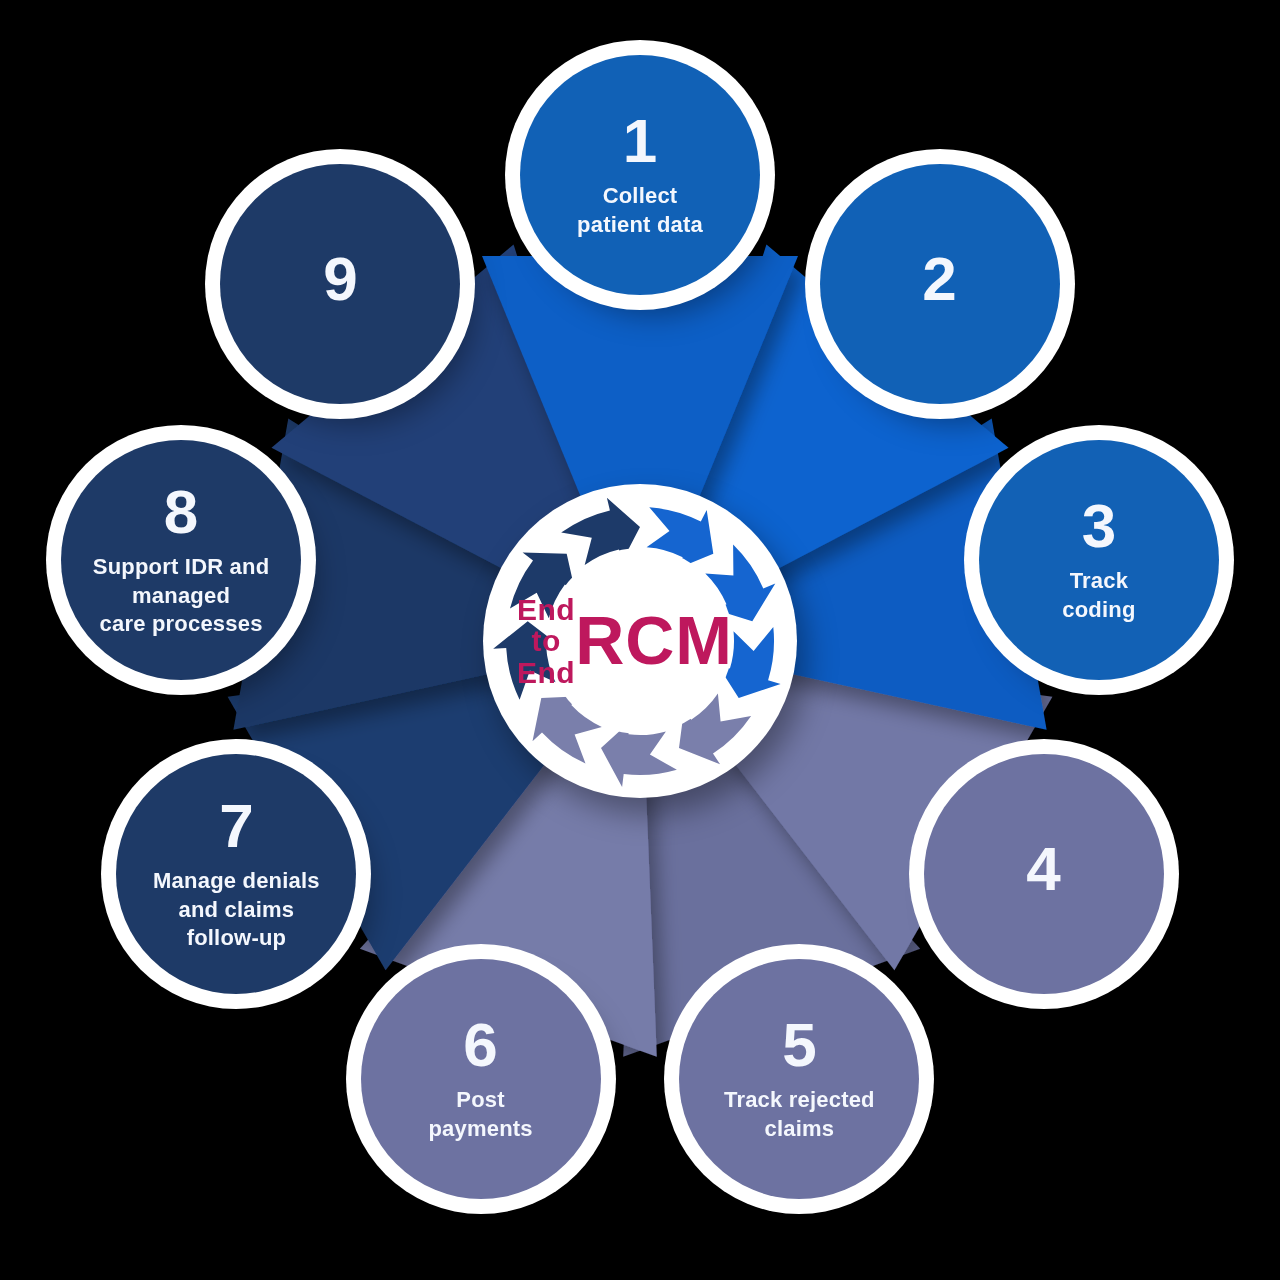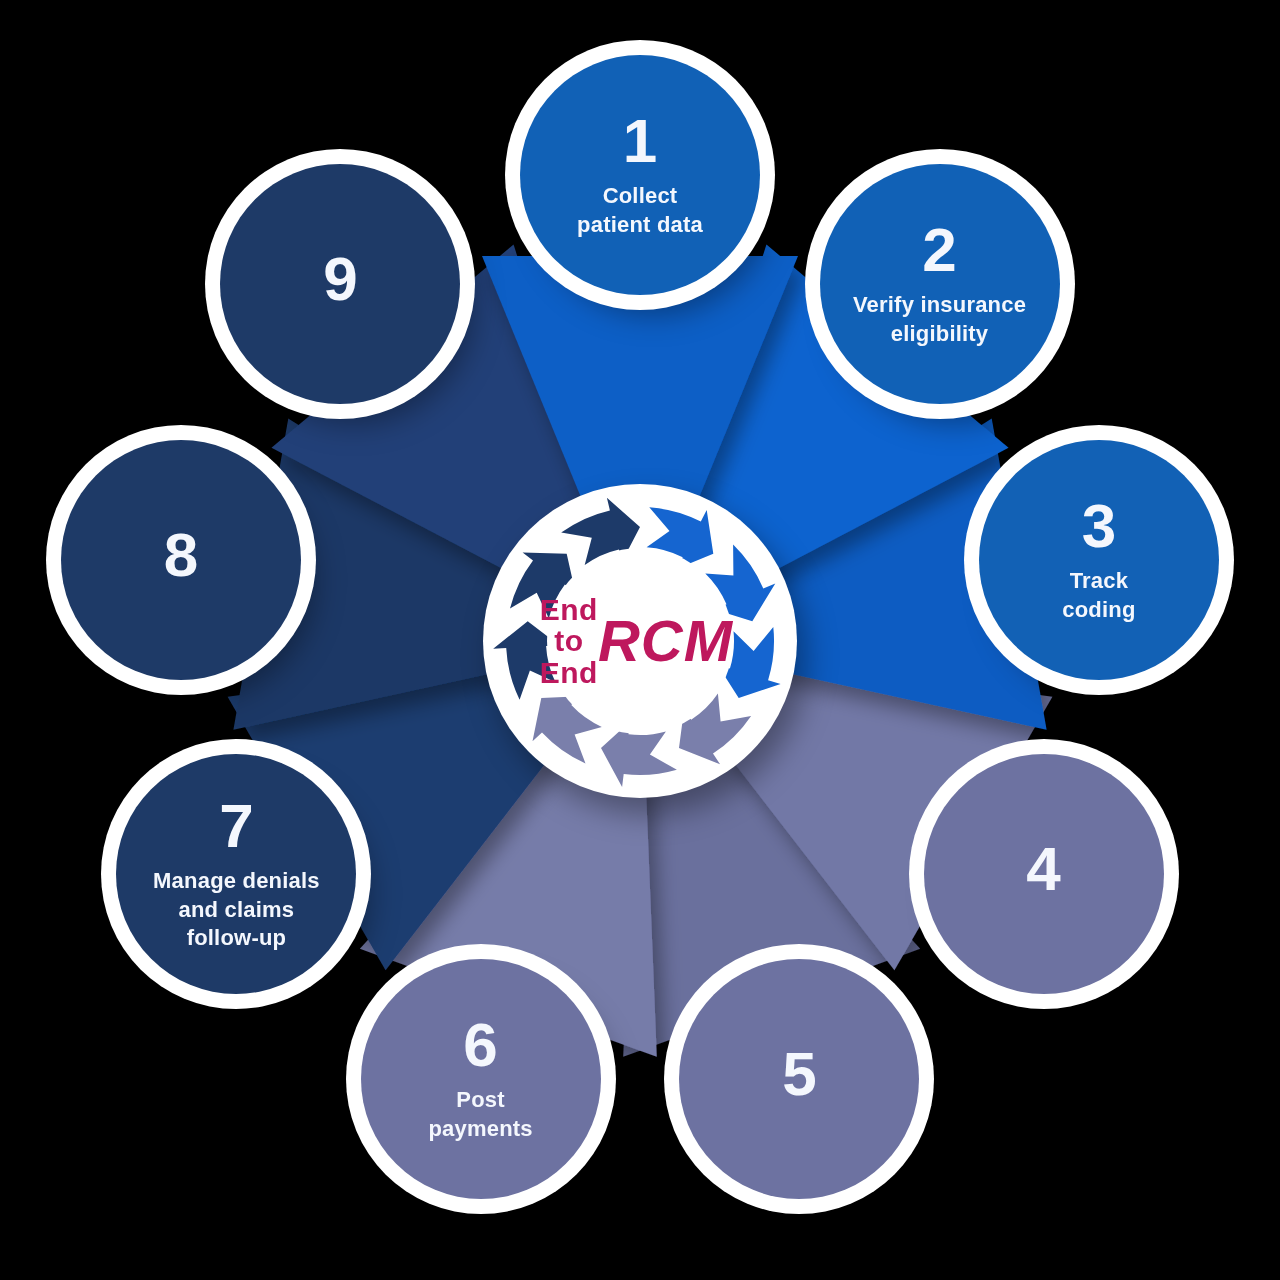--- a/index.html
+++ b/index.html
@@ -14,21 +14,21 @@
   .node .num{font-size:62px;font-weight:700;line-height:1;margin-bottom:10px;}
   .node .label{font-size:22px;line-height:1.3;font-weight:700;white-space:pre-line;letter-spacing:.2px;}
   #center{position:absolute;left:483px;top:484px;width:314px;height:314px;z-index:4;
           border-radius:50%;background:#fff;box-shadow:10px 16px 30px rgba(0,0,0,.35);}
   #center svg{position:absolute;left:0;top:0;}
   #center .inner{position:absolute;left:50%;top:50%;transform:translate(-50%,-50%);
                  width:186px;height:186px;border-radius:50%;background:#fff;
                  display:flex;flex-direction:row;align-items:center;justify-content:flex-end;
                  text-align:center;color:#be185d;}
   #center .t1{font-size:30px;font-weight:700;line-height:1.05;letter-spacing:.5px;}
-  #center .t2{font-size:58px;font-weight:800;line-height:1.05;letter-spacing:1px;font-style:italic;}
+  #center .t2{font-size:68px;font-weight:800;line-height:1.05;letter-spacing:1px;}
 </style>
 </head>
 <body>
 
 <div id="stage">
   <svg id="blades" width="1280" height="1280" viewBox="0 0 1280 1280">
     <defs>
       <filter id="bladeShadow" x="-30%" y="-30%" width="160%" height="160%">
         <feDropShadow dx="8" dy="12" stdDeviation="10" flood-color="#000000" flood-opacity="0.35"></feDropShadow>
       </filter>
@@ -47,47 +47,50 @@
   </svg>
 
   <div id="nodes">
       <div class="node" style="left: 520px; top: 55px; background: rgb(17, 97, 182);">
         <div class="num">1</div>
         <div class="label">Collect
 patient data</div>
       </div>
       <div class="node" style="left: 819.539px; top: 164.023px; background: rgb(17, 97, 182);">
         <div class="num">2</div>
-        <div class="label">Verify insurance
-eligibility</div>
       </div>
       <div class="node" style="left: 978.92px; top: 440.08px; background: rgb(18, 97, 181);">
         <div class="num">3</div>
         <div class="label">Track
 coding</div>
       </div>
       <div class="node" style="left: 923.568px; top: 754px; background: rgb(109, 114, 161);">
         <div class="num">4</div>
       </div>
       <div class="node" style="left: 679.381px; top: 958.897px; background: rgb(109, 114, 161);">
         <div class="num">5</div>
+        <div class="label">Track rejected
+claims</div>
       </div>
       <div class="node" style="left: 360.619px; top: 958.897px; background: rgb(109, 114, 161);">
         <div class="num">6</div>
         <div class="label">Post
 payments</div>
       </div>
       <div class="node" style="left: 116.432px; top: 754px; background: rgb(30, 58, 103);">
         <div class="num">7</div>
         <div class="label">Manage denials
 and claims
 follow-up</div>
       </div>
       <div class="node" style="left: 61.0796px; top: 440.08px; background: rgb(30, 58, 103);">
         <div class="num">8</div>
+        <div class="label">Support IDR and
+managed
+care processes</div>
       </div>
       <div class="node" style="left: 220.461px; top: 164.023px; background: rgb(30, 58, 103);">
         <div class="num">9</div>
       </div>
     </div>
 
   <div id="center">
     <svg id="arrowRing" width="314" height="314" viewBox="0 0 314 314">
         <path d="M 166.3,23.3 A 134 134 0 0 1 217.8,37.6 L 223.7,26.0 L 230.3,69.7 L 193.8,84.8 L 199.7,73.2 A 94 94 0 0 0 163.6,63.2 L 186.5,46.9 Z" fill="#1565d0"></path>
         <path d="M 250.1,60.6 A 134 134 0 0 1 280.3,104.6 L 292.3,99.6 L 269.3,137.2 L 231.6,125.4 L 243.5,120.3 A 94 94 0 0 0 222.3,89.4 L 250.4,91.6 Z" fill="#1565d0"></path>

